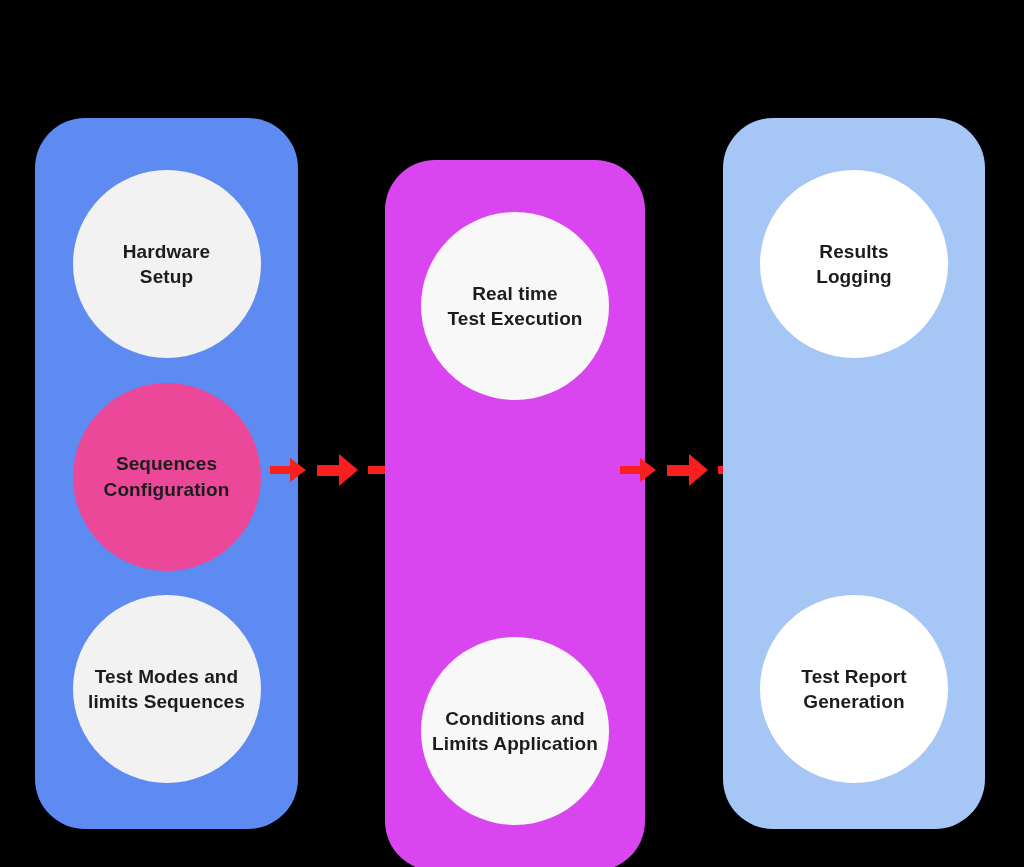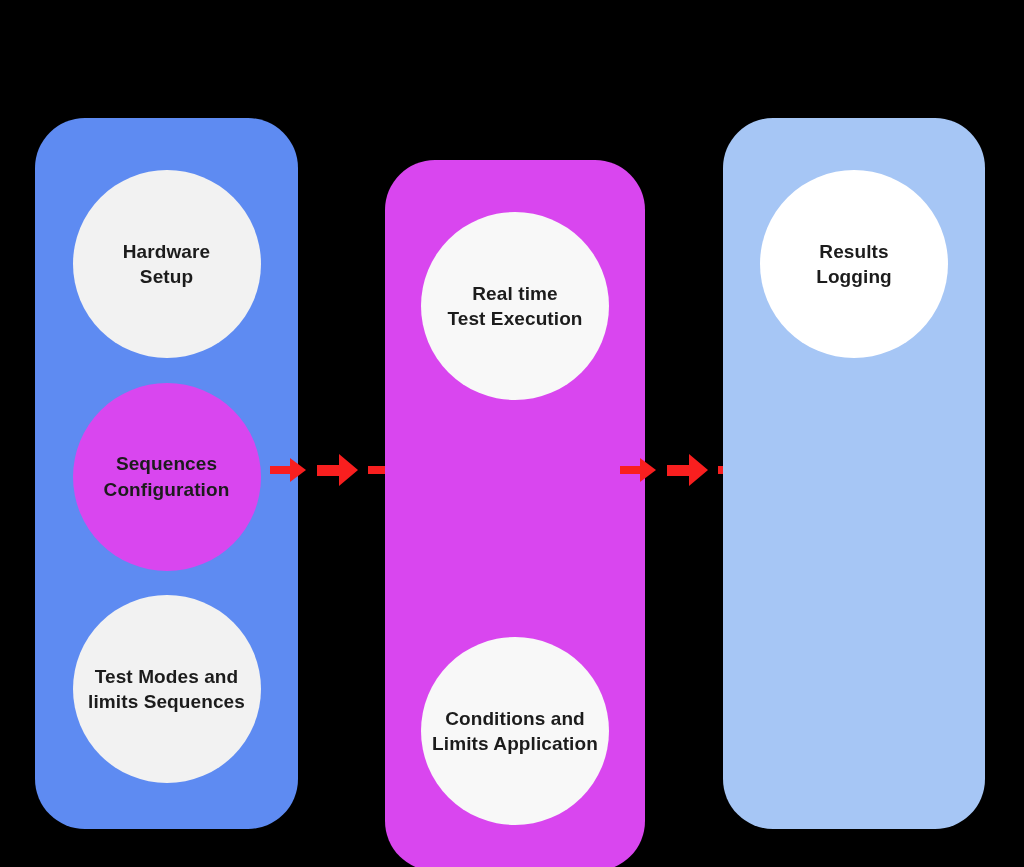--- a/index.html
+++ b/index.html
@@ -89,21 +89,21 @@
 </head>
 <body style="background: rgb(0, 0, 0);">
 
 <div class="stage" style="background: rgb(0, 0, 0);">
 
   <section class="column col-0" style="background: rgb(94, 139, 242);">
     <div class="circle" style="background: rgb(242, 242, 242);">
       <span class="label" style="color: rgb(28, 28, 28);">Hardware
 Setup</span>
     </div>
-    <div class="circle" style="background: #d946ef;">
+    <div class="circle" style="background: #ec4899;">
       <span class="label" style="color: rgb(28, 28, 28);">Sequences
 Configuration</span>
     </div>
     <div class="circle" style="background: rgb(242, 242, 242);">
       <span class="label" style="color: rgb(28, 28, 28);">Test Modes and
 limits Sequences</span>
     </div>
   </section>
 
   <div class="arrow-group g-0">
@@ -145,15 +145,19 @@
         <span class="tail" style="background: rgb(249, 31, 31);"></span>
         <span class="head" style="border-left-color: rgb(249, 31, 31);"></span>
       </span>
   </div>
 
   <section class="column col-2" style="background: rgb(166, 198, 245);">
     <div class="circle" style="background: rgb(255, 255, 255);">
       <span class="label" style="color: rgb(28, 28, 28);">Results
 Logging</span>
     </div>
+    <div class="circle" style="background: rgb(255, 255, 255);">
+      <span class="label" style="color: rgb(28, 28, 28);">Test Report
+Generation</span>
+    </div>
   </section>
 
 </div>
 
 </body></html>

